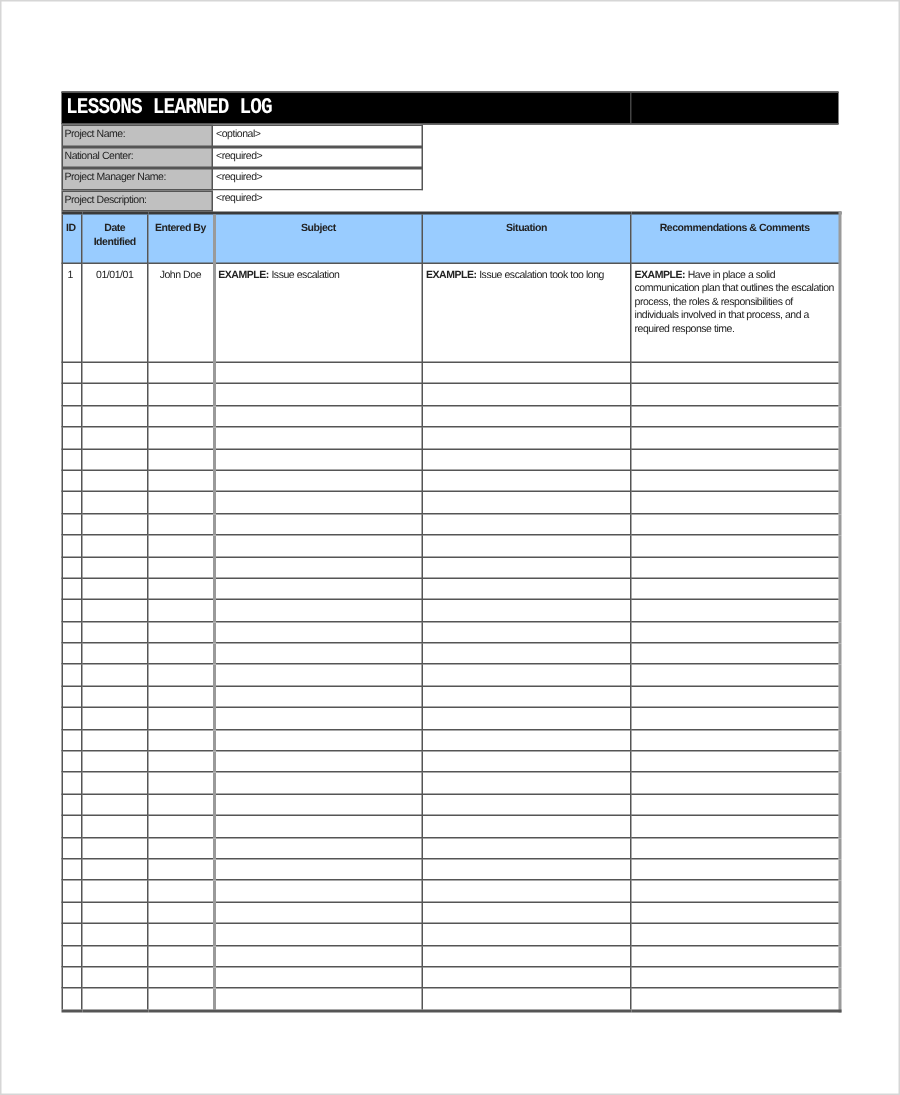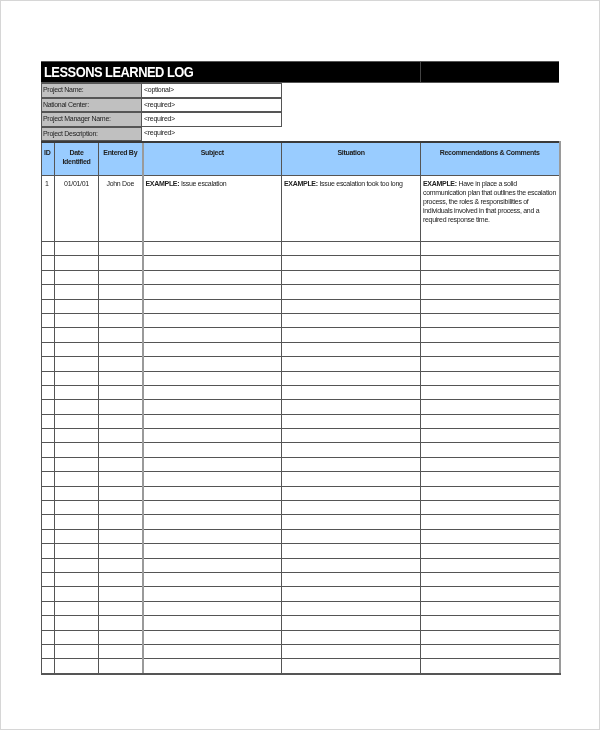--- a/index.html
+++ b/index.html
@@ -9,20 +9,21 @@
       position: relative; overflow: hidden;
     }
     .page-frame {
       position: absolute; left: 0; top: 0; width: 598px; height: 728px;
       border: 1px solid #d6d6d6;
     }
     .title-bar {
       position: absolute; left: 41px; top: 61px; width: 518px; height: 22px;
       background: #000000; border-top: 1px solid #555; border-bottom: 1px solid #555;
       box-sizing: border-box;
+      font-family: Liberation Mono, monospace;
     }
     .title-text {
       position: absolute; left: 3px; top: 1px;
       color: #ffffff; font-size: 15px; font-weight: bold; letter-spacing: -0.6px;
       transform: scaleX(0.86); transform-origin: left top; white-space: nowrap;
     }
     .title-divider {
       position: absolute; left: 379px; top: 0; width: 1px; height: 20px; background: #444;
     }
     .info-row { position: absolute; left: 41px; height: 14.5px; font-size: 7px; }

